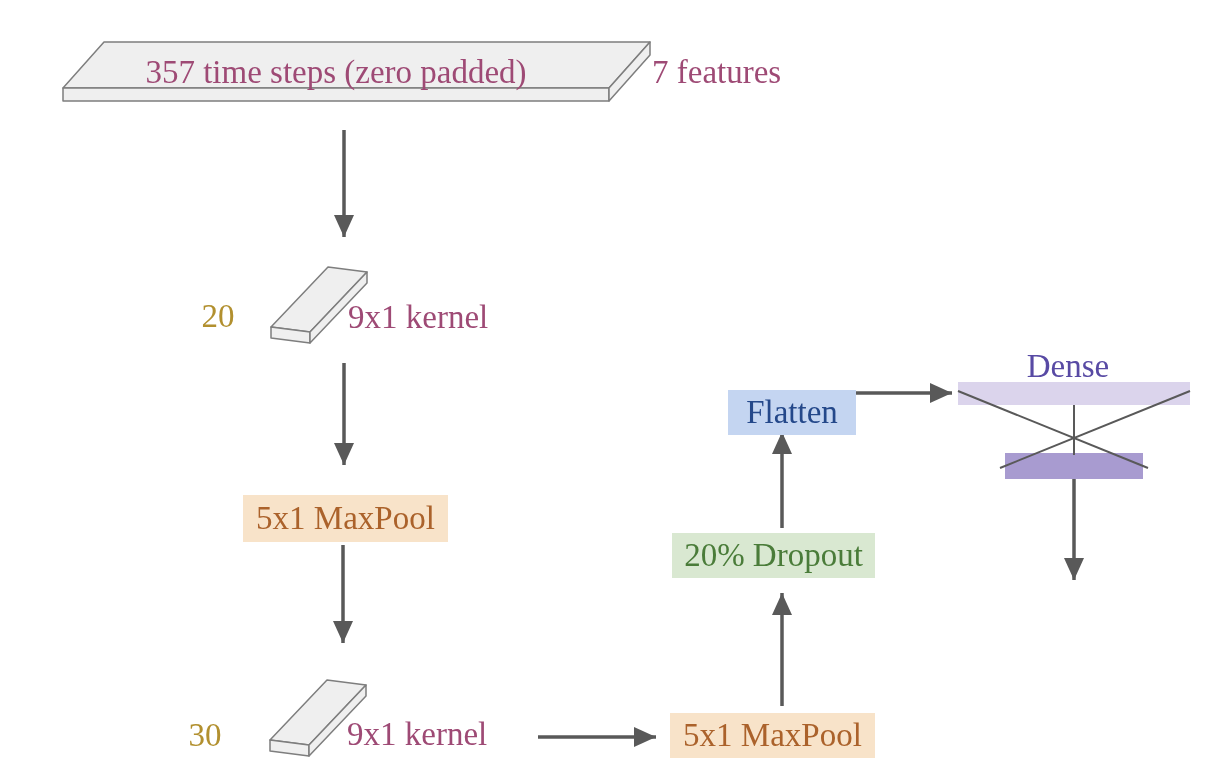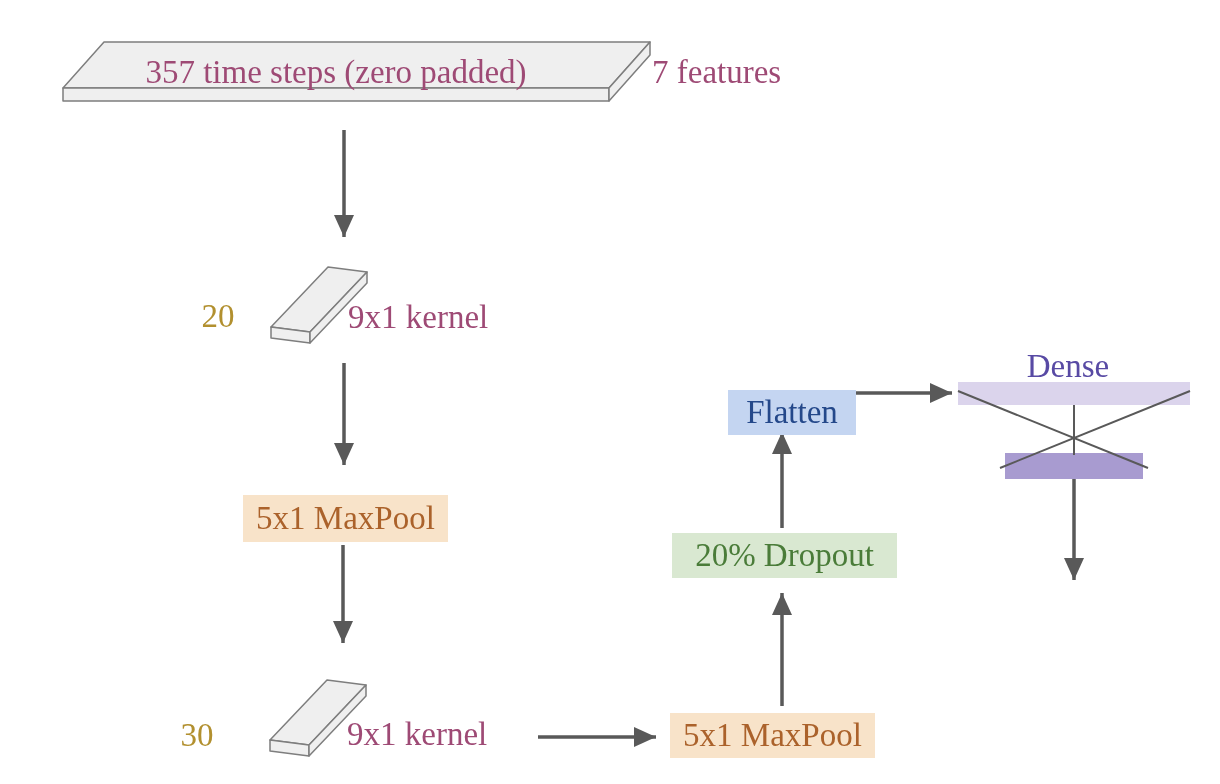--- a/index.html
+++ b/index.html
@@ -23,29 +23,29 @@
   .maroon{color:var(--maroon);}
   .gold{color:var(--gold);}
   .tag{
     text-align:center;
     font-size:33px;
   }
   #lbl-pool1{left:243px;top:495px;width:205px;height:47px;line-height:47px;
     background:var(--maxpool-bg);color:var(--maxpool-text);}
   #lbl-pool2{left:670px;top:713px;width:205px;height:45px;line-height:45px;
     background:var(--maxpool-bg);color:var(--maxpool-text);}
-  #lbl-dropout{left:672px;top:533px;width:225px;height:45px;line-height:45px;
+  #lbl-dropout{left:672px;top:533px;width:203px;height:45px;line-height:45px;
     background:var(--dropout-bg);color:var(--dropout-text);}
   #lbl-flatten{left:728px;top:370px;width:128px;height:45px;line-height:45px;
     background:var(--flatten-bg);color:var(--flatten-text);margin-top:20px;}
   #lbl-input{left:336px;top:72px;}
   #lbl-features{left:652px;top:72px;}
   #lbl-conv1-filters{left:218px;top:316px;}
   #lbl-conv1-kernel{left:348px;top:317px;}
-  #lbl-conv2-filters{left:197px;top:735px;font-family:Liberation Serif, serif;}
+  #lbl-conv2-filters{left:205px;top:735px;font-family:Liberation Serif, serif;}
   #lbl-conv2-kernel{left:347px;top:734px;}
   #lbl-dense{left:1068px;top:366px;color:var(--dense-text);}
   #lbl-softmax{left:1008px;top:609px;font-size:35px;color:var(--softmax-text);}
   .slab{fill:var(--slab-fill);stroke:var(--slab-stroke);stroke-width:1.5;stroke-linejoin:round;}
   .arrow{stroke:var(--arrow);stroke-width:3.5;fill:none;}
   .thinline{stroke:var(--arrow);stroke-width:2;fill:none;}
 </style>
 </head>
 <body>
 

